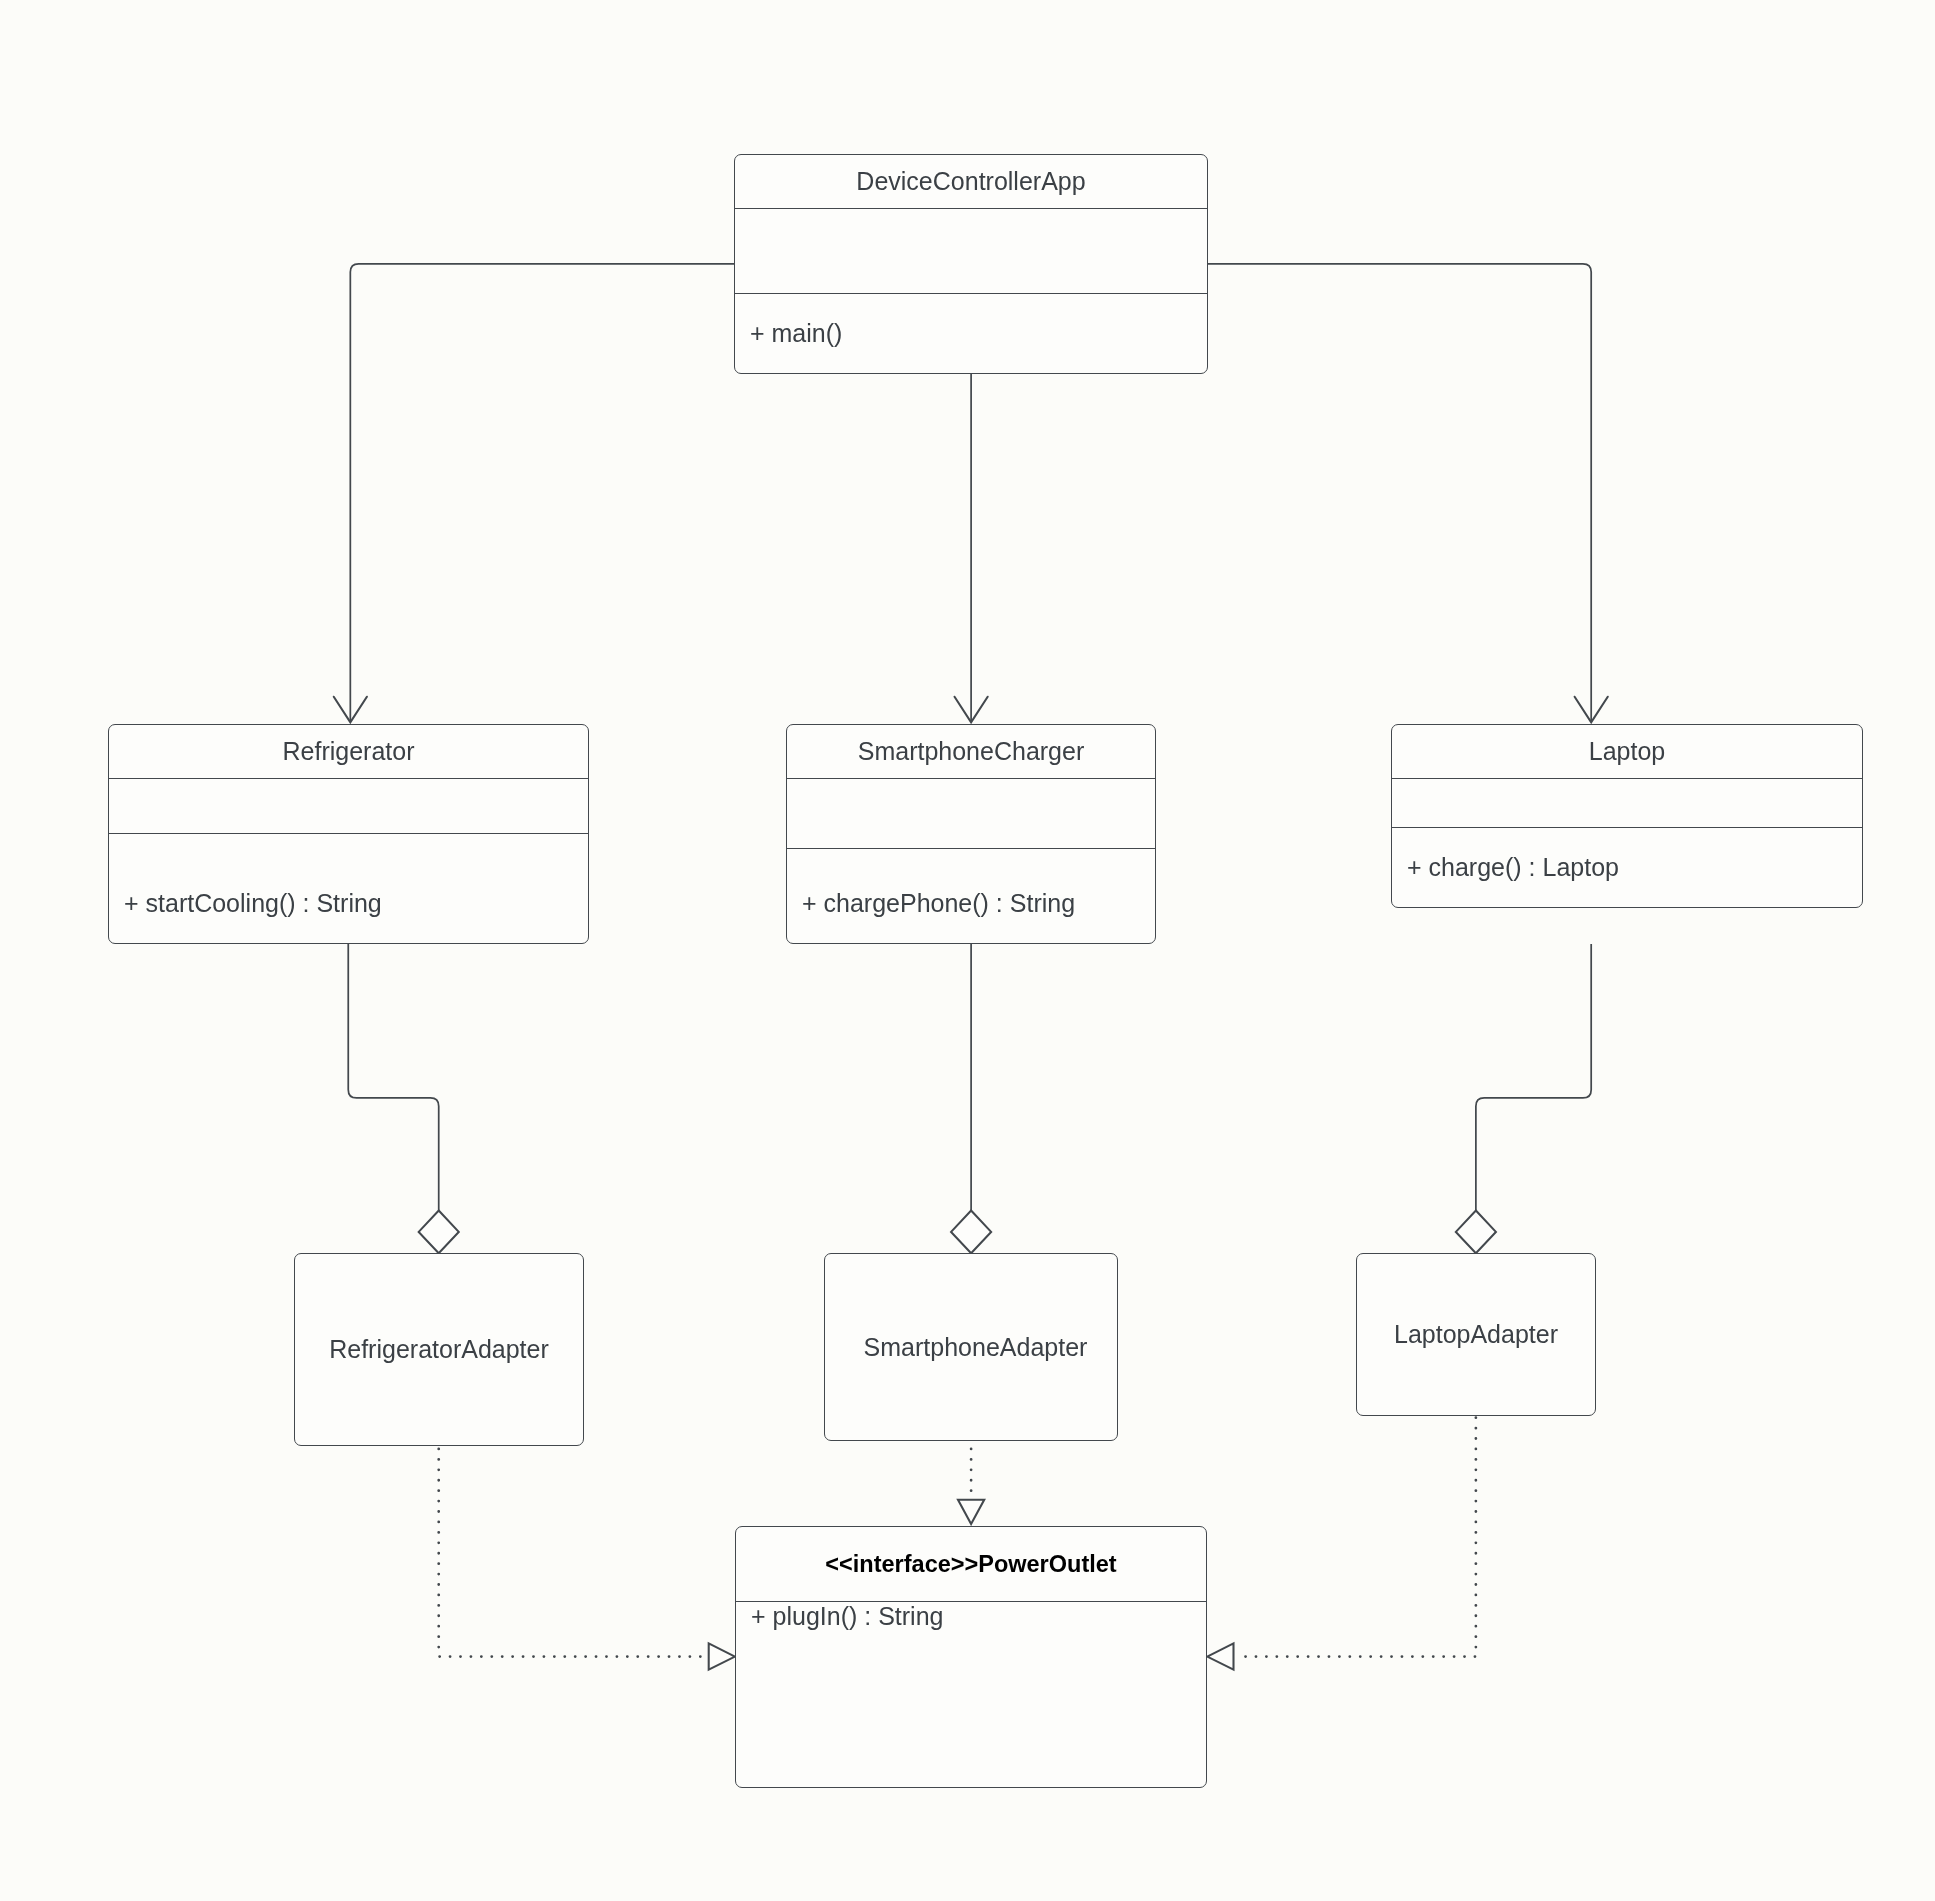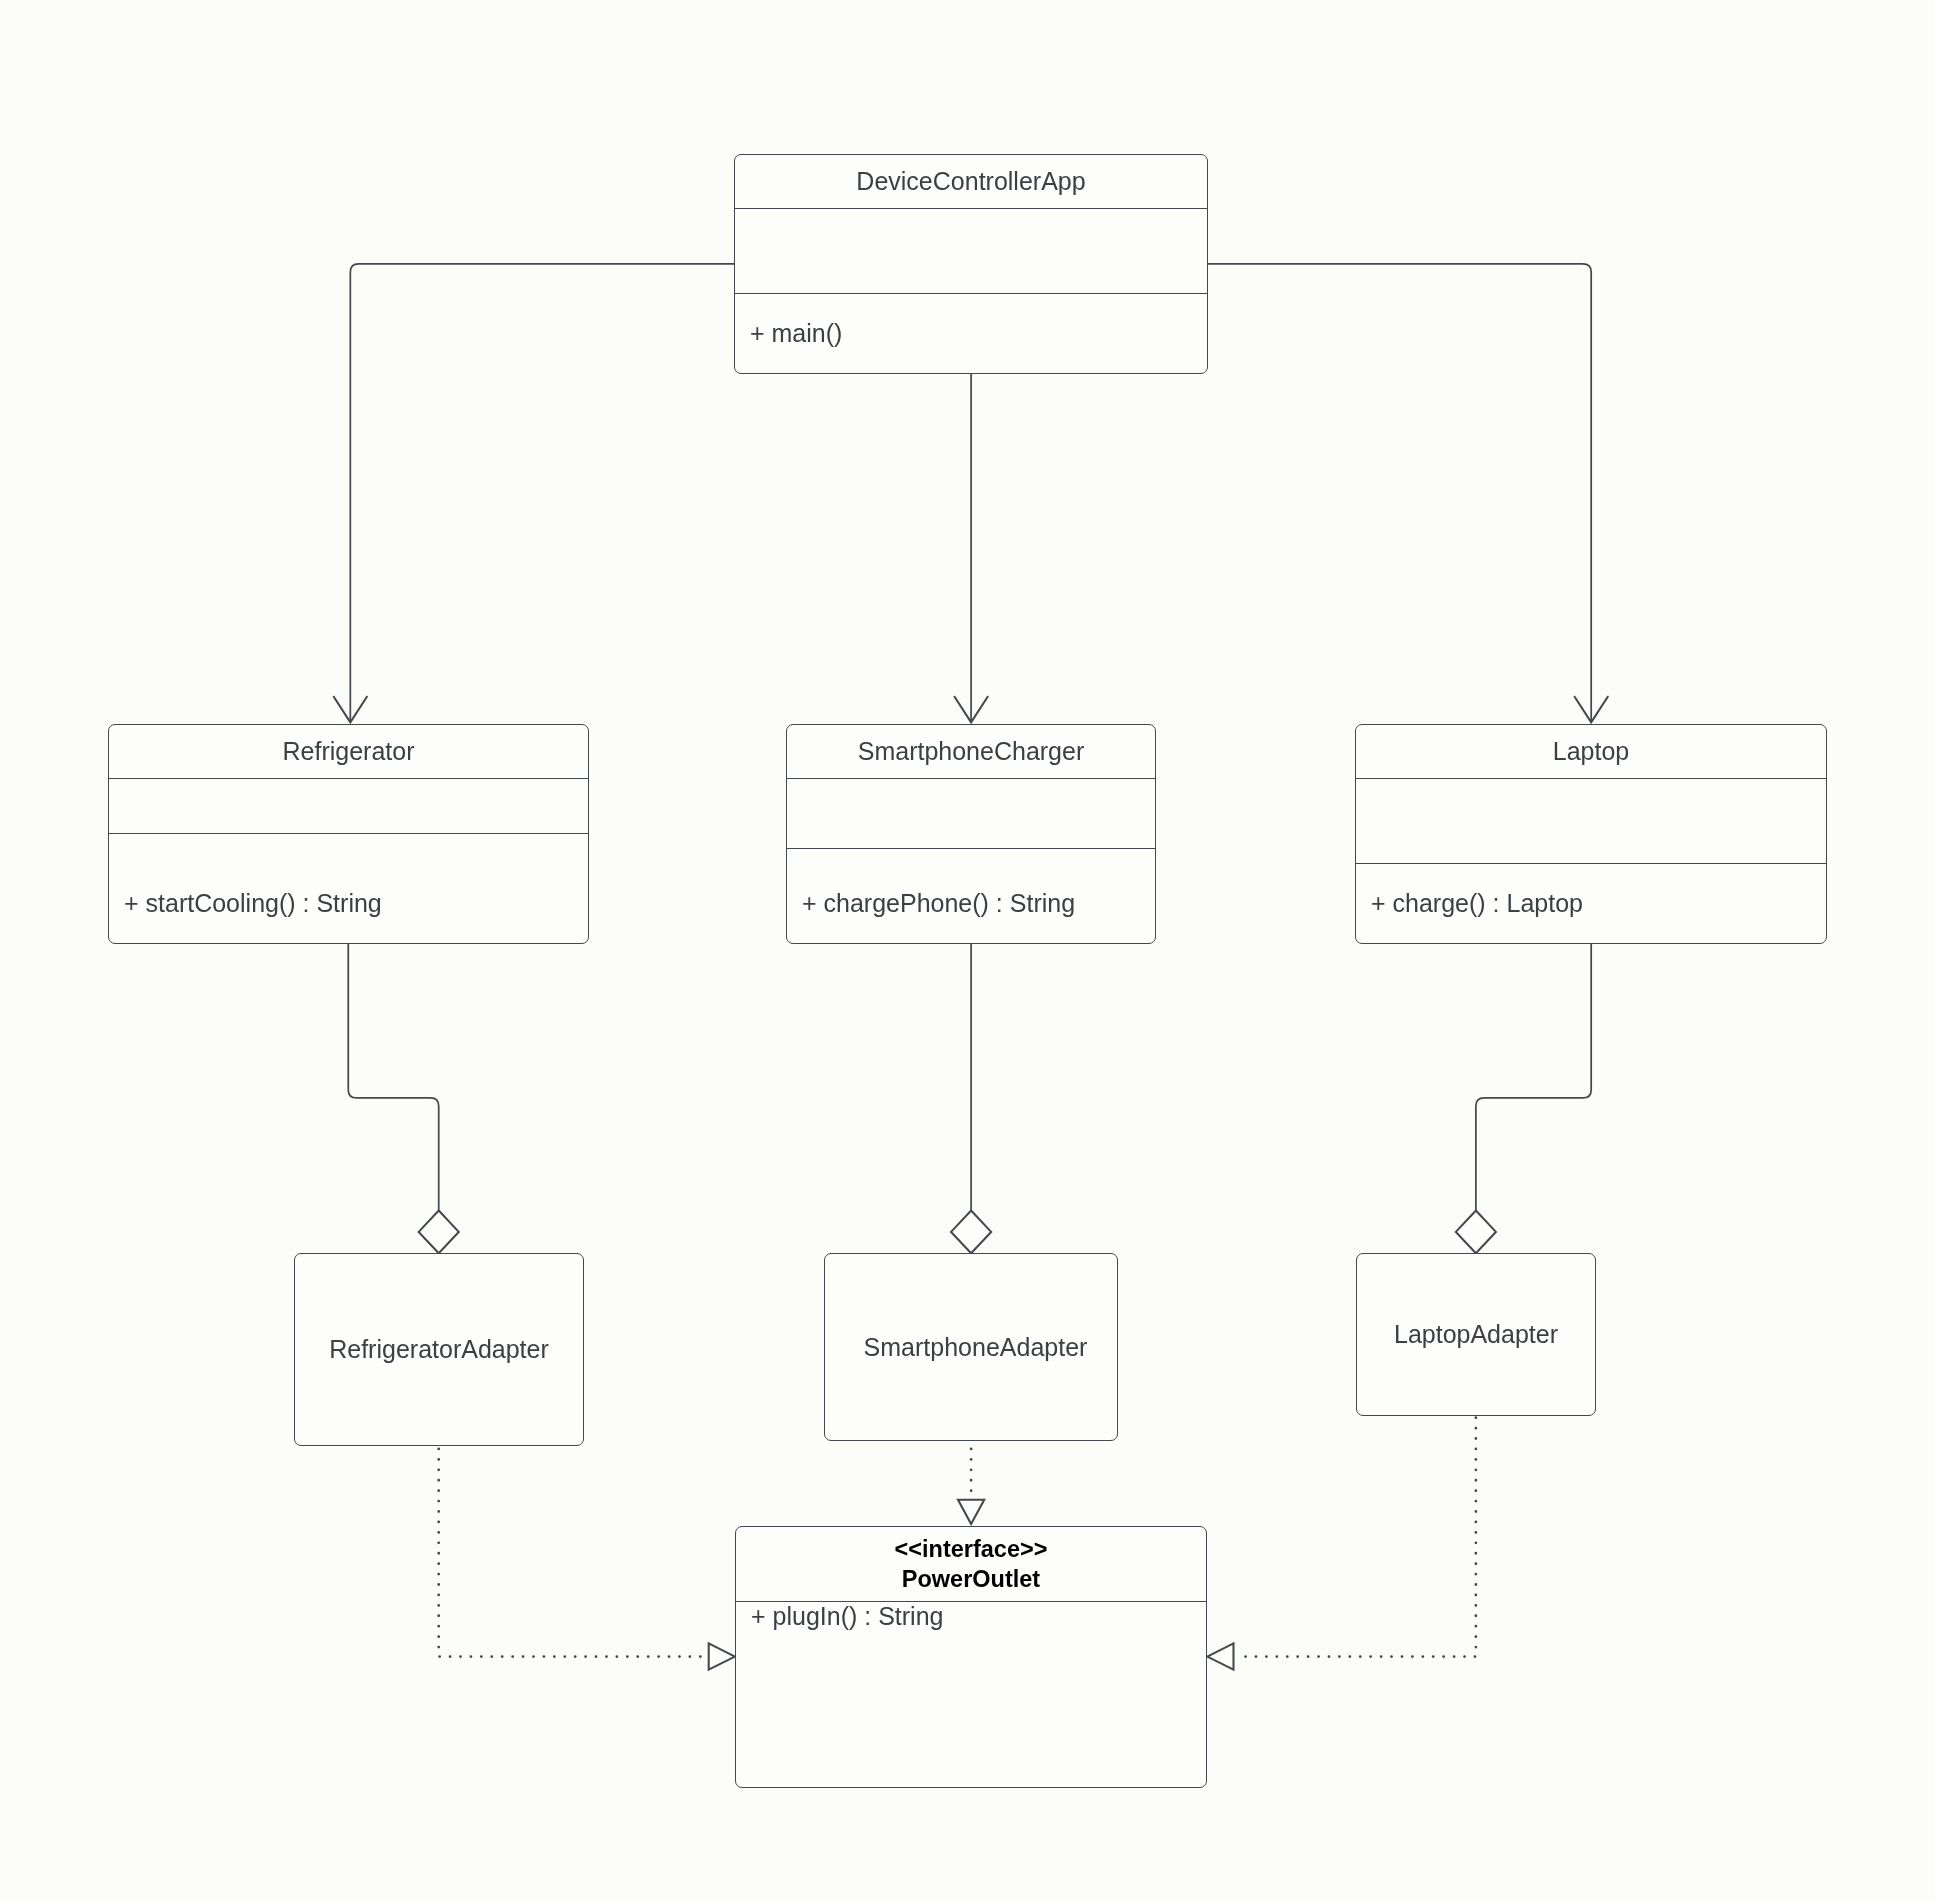--- a/index.html
+++ b/index.html
@@ -43,21 +43,21 @@
   .uml-adapter{
     position:absolute;z-index:2;
     background:var(--box-fill);
     border:1.4px solid var(--line);
     border-radius:7px;
     display:flex;align-items:center;justify-content:center;
     font-size:25px;white-space:nowrap;
   }
   .uml-interface .compartment-title{
     height:75px;flex:0 0 75px;
-    flex-direction:column;justify-content:center;
+    flex-direction:row;justify-content:center;
     font-weight:bold;color:var(--interface-text);
     font-size:23.5px;line-height:30px;
   }
   .uml-interface .compartment-body{
     flex:1 1 auto;display:flex;align-items:flex-start;
     padding-left:15px;white-space:nowrap;
   }
 </style>
 </head>
 <body>
@@ -129,21 +129,21 @@
   </div>
 
   <div class="uml-class" style="left:786px;top:724px;width:370px;height:220px;gap:15px;">
     <div class="compartment-title">SmartphoneCharger</div>
     <div class="compartment-attrs"></div>
     <div class="compartment-methods">
       <span>+ chargePhone() : String</span>
     </div>
   </div>
 
-  <div class="uml-class" style="left:1355px;top:724px;width:472px;height:220px;text-align:right;">
+  <div class="uml-class" style="left:1391px;top:724px;width:472px;height:184px;text-align:right;">
     <div class="compartment-title">Laptop</div>
     <div class="compartment-attrs"></div>
     <div class="compartment-methods">
       <span>+ charge() : Laptop</span>
     </div>
   </div>
 
   <div class="uml-adapter" style="left:294px;top:1253px;width:290px;height:193px;">
     <span>RefrigeratorAdapter</span>
   </div>

